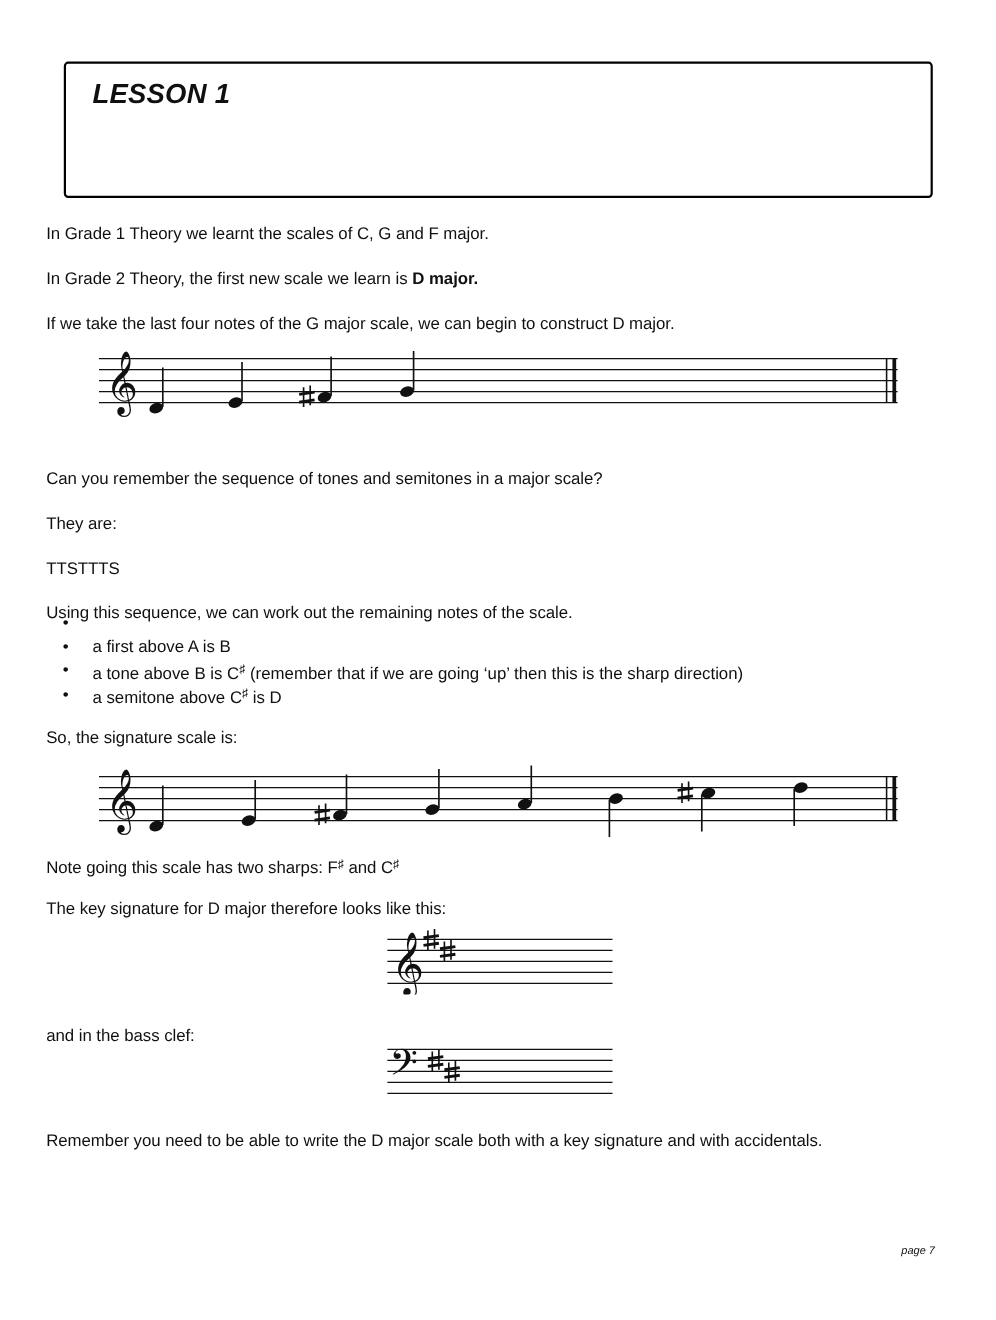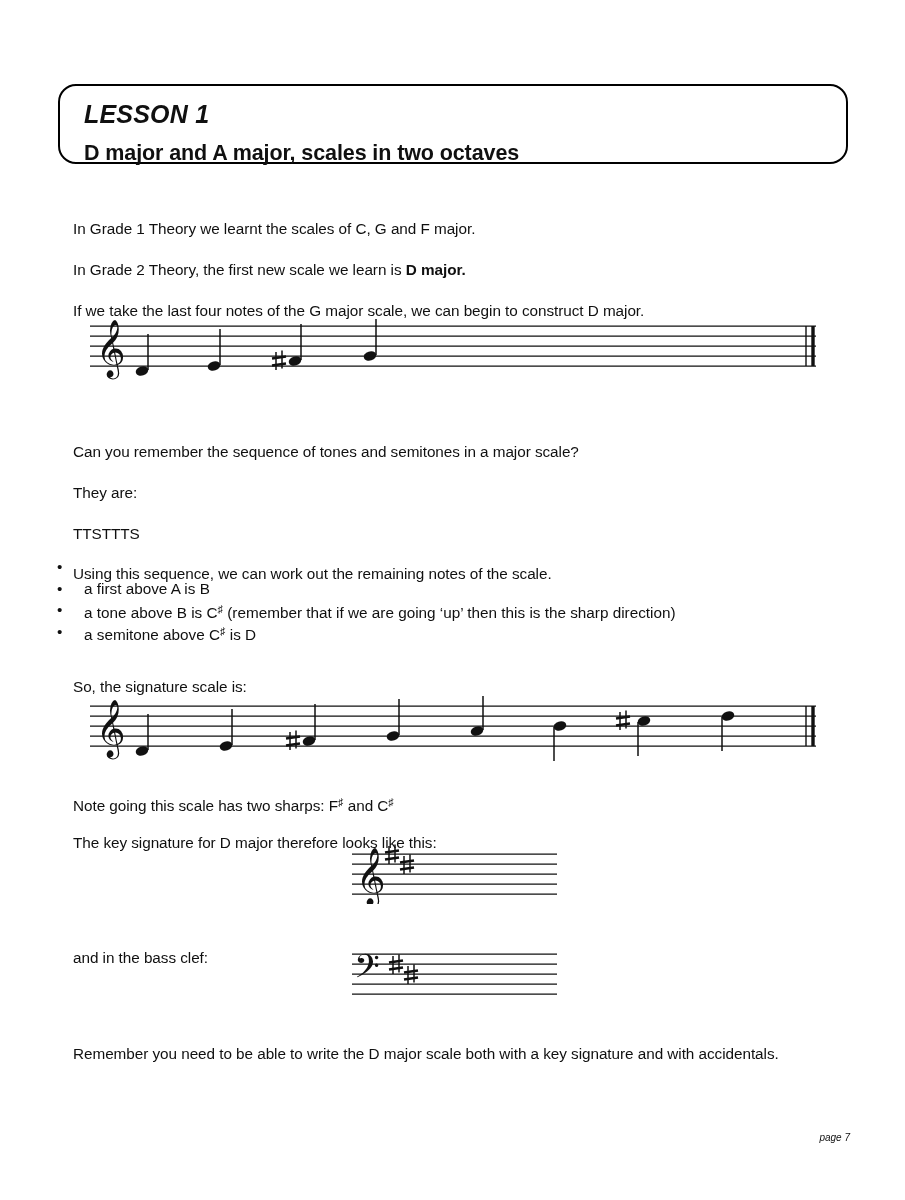--- a/index.html
+++ b/index.html
@@ -15,25 +15,24 @@
     color: #101010;
     overflow: hidden;
   }
 
   
   .lesson-box {
     position: absolute;
     left: 58px;
     top: 56px;
     width: 790px;
-    height: 80px;
+    height: 124px;
     border: 2.2px solid #000;
-    border-radius: 18px;
+    border-radius: 4px;
     box-sizing: border-box;
-    margin-top: 28px;
   }
   .lesson-number {
     position: absolute;
     left: 24px;
     top: 14px;
     font-size: 25px;
     font-weight: bold;
     font-style: italic;
     letter-spacing: 0.2px;
   }
@@ -42,26 +41,25 @@
     left: 24px;
     top: 55px;
     font-size: 21.5px;
     font-weight: bold;
     letter-spacing: -0.1px;
   }
 
   
   .para {
     position: absolute;
-    left: 73px;
+    left: 42px;
     font-size: 15.3px;
     line-height: 20px;
     white-space: nowrap;
     letter-spacing: -0.05px;
-    margin-top: 16px;
   }
   .para b { font-weight: bold; }
 
   
   .bullets {
     position: absolute;
     left: 57px;
     top: 556px;
     font-size: 15.3px;
     line-height: 21.5px;
@@ -97,21 +95,20 @@
 
   
   .staff-block { position: absolute; }
   .staff-block svg { display: block; }
 </style>
 </head>
 <body>
 
 <div class="lesson-box">
   <div class="lesson-number">LESSON 1</div>
-  <div class="lesson-title">D major and A major, scales in two octaves</div>
 </div>
 
 <div class="para" style="top:203px">In Grade 1 Theory we learnt the scales of C, G and F major.</div>
 
 <div class="para" style="top:244px"><span>In Grade 2 Theory, the first new scale we learn is </span><b>D major.</b></div>
 
 <div class="para" style="top:285px">If we take the last four notes of the G major scale, we can begin to construct D major.</div>
 
 <div class="para" style="top:426px">Can you remember the sequence of tones and semitones in a major scale?</div>
 <div class="para" style="top:467px">They are:</div>

